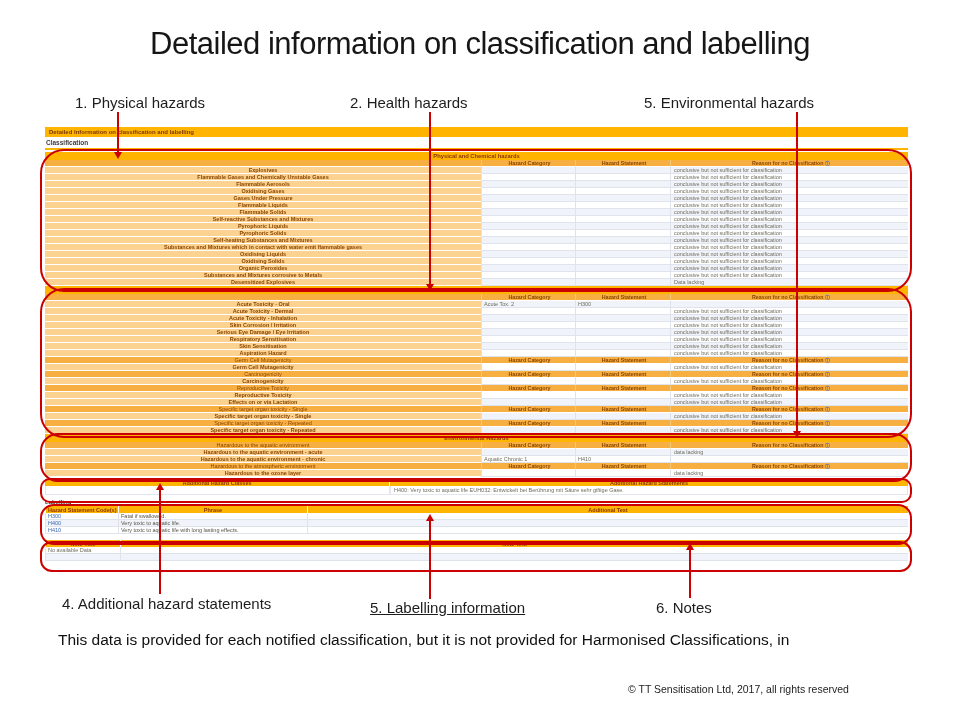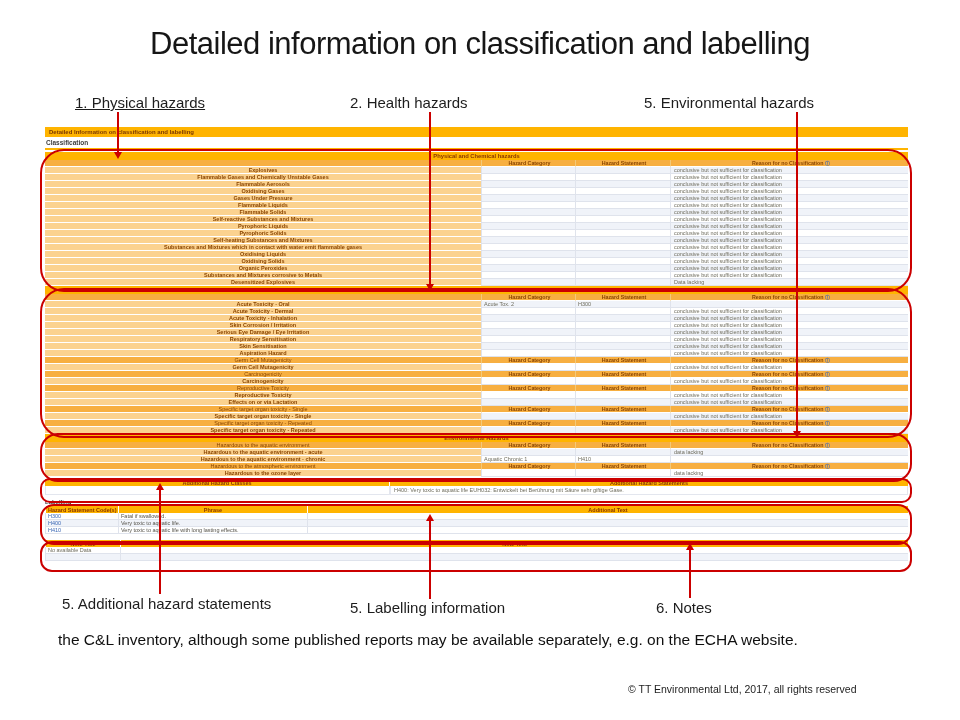--- a/index.html
+++ b/index.html
@@ -64,21 +64,21 @@
   .rline{position:absolute;width:2px;background:#cb0000;}
   .rhead{position:absolute;width:0;height:0;border-left:4px solid transparent;border-right:4px solid transparent;}
   .rhead.down{border-top:7px solid #cb0000;}
   .rhead.up{border-bottom:7px solid #cb0000;}
 </style>
 </head>
 <body>
 
 <div class="slide-title">Detailed information on classification and labelling</div>
 
-<div class="callout" style="left:75px;top:94px;text-decoration:underline;">1. Physical hazards</div>
+<div class="callout" style="left:75px;top:94px;">1. Physical hazards</div>
 <div class="callout" style="left:350px;top:94px;">2. Health hazards</div>
 <div class="callout" style="left:644px;top:94px;">5. Environmental hazards</div>
 
 <div class="shot">
   <div class="main-header">Detailed Information on classification and labelling</div>
   <div class="classification">Classification</div>
   <div class="class-underline"></div>
 
   <div id="sections">
       <div>
@@ -415,20 +415,20 @@
 <div class="rline" style="left:796px;top:112px;height:319px;"></div>
 <div class="rhead down" style="left:793px;top:431px;"></div>
 
 <div class="rhead up" style="left:156px;top:483px;"></div>
 <div class="rline" style="left:159px;top:490px;height:104px;"></div>
 <div class="rhead up" style="left:426px;top:514px;"></div>
 <div class="rline" style="left:429px;top:521px;height:78px;"></div>
 <div class="rhead up" style="left:686px;top:543px;"></div>
 <div class="rline" style="left:689px;top:550px;height:48px;"></div>
 
-<div class="callout" style="left:62px;top:595px;">5. Additional hazard statements</div>
-<div class="callout" style="left:350px;top:599px;">5. Labelling information</div>
+<div class="callout" style="left:62px;top:595px;">4. Additional hazard statements</div>
+<div class="callout" style="left:370px;top:599px;text-decoration:underline;">5. Labelling information</div>
 <div class="callout" style="left:656px;top:599px;text-align:center;">6. Notes</div>
 
 <div class="footer-text">
-  <div>the C&amp;L inventory, although some published reports may be available separately, e.g. on the ECHA website.</div>
+  <div>This data is provided for each notified classification, but it is not provided for Harmonised Classifications, in</div>
 </div>
-<div class="copyright">© TT Environmental Ltd, 2017, all rights reserved</div>
+<div class="copyright">© TT Sensitisation Ltd, 2017, all rights reserved</div>
 
 </body></html>

